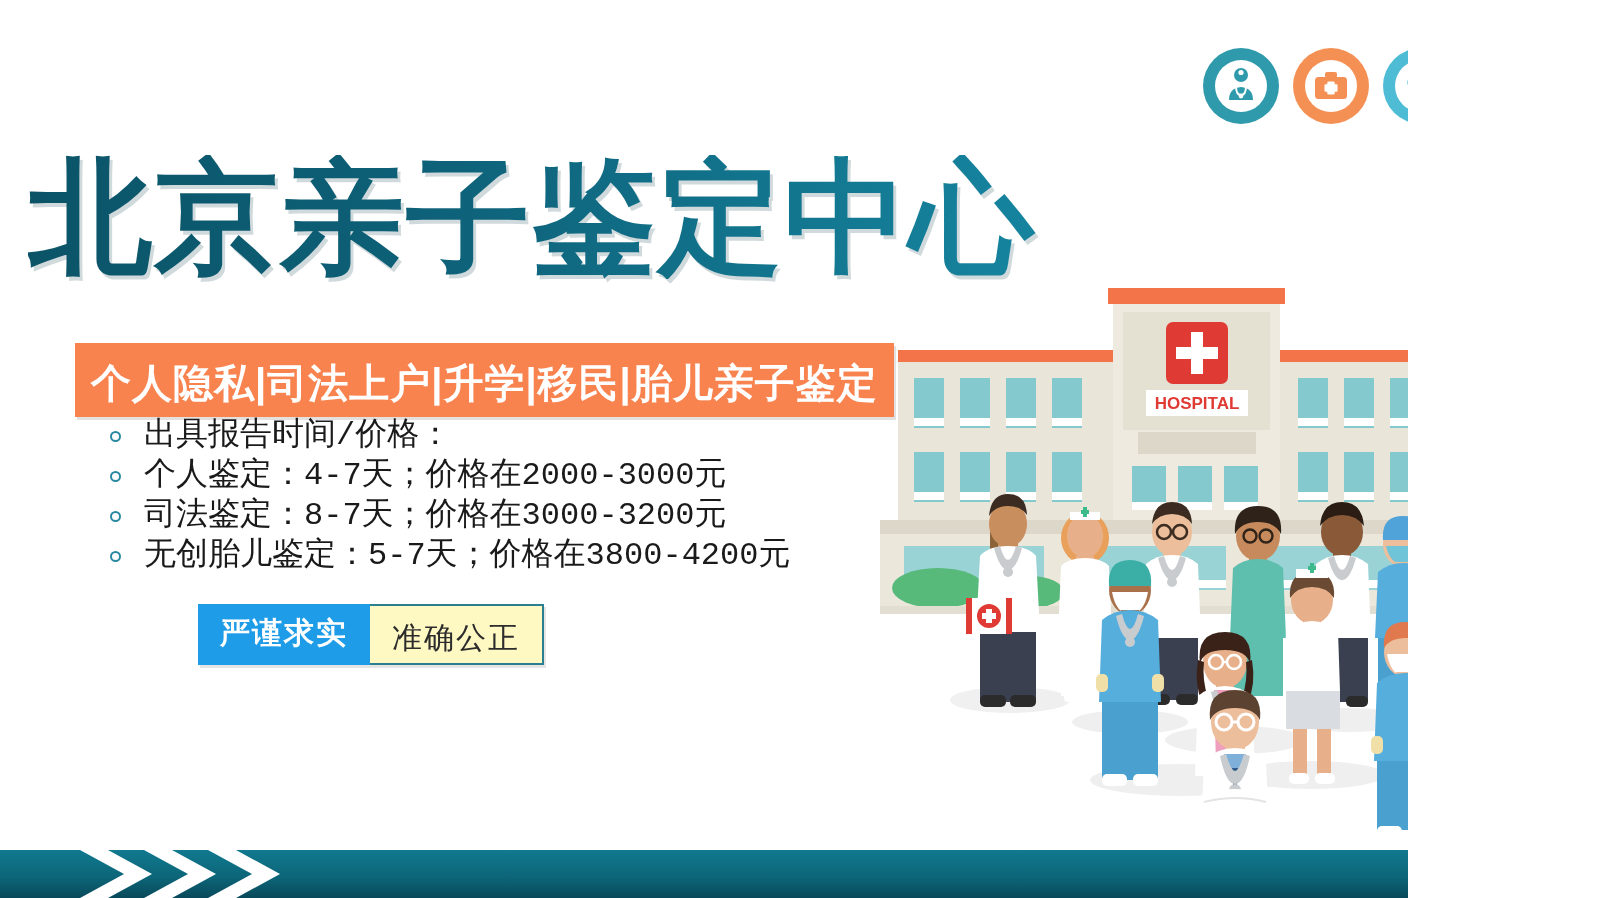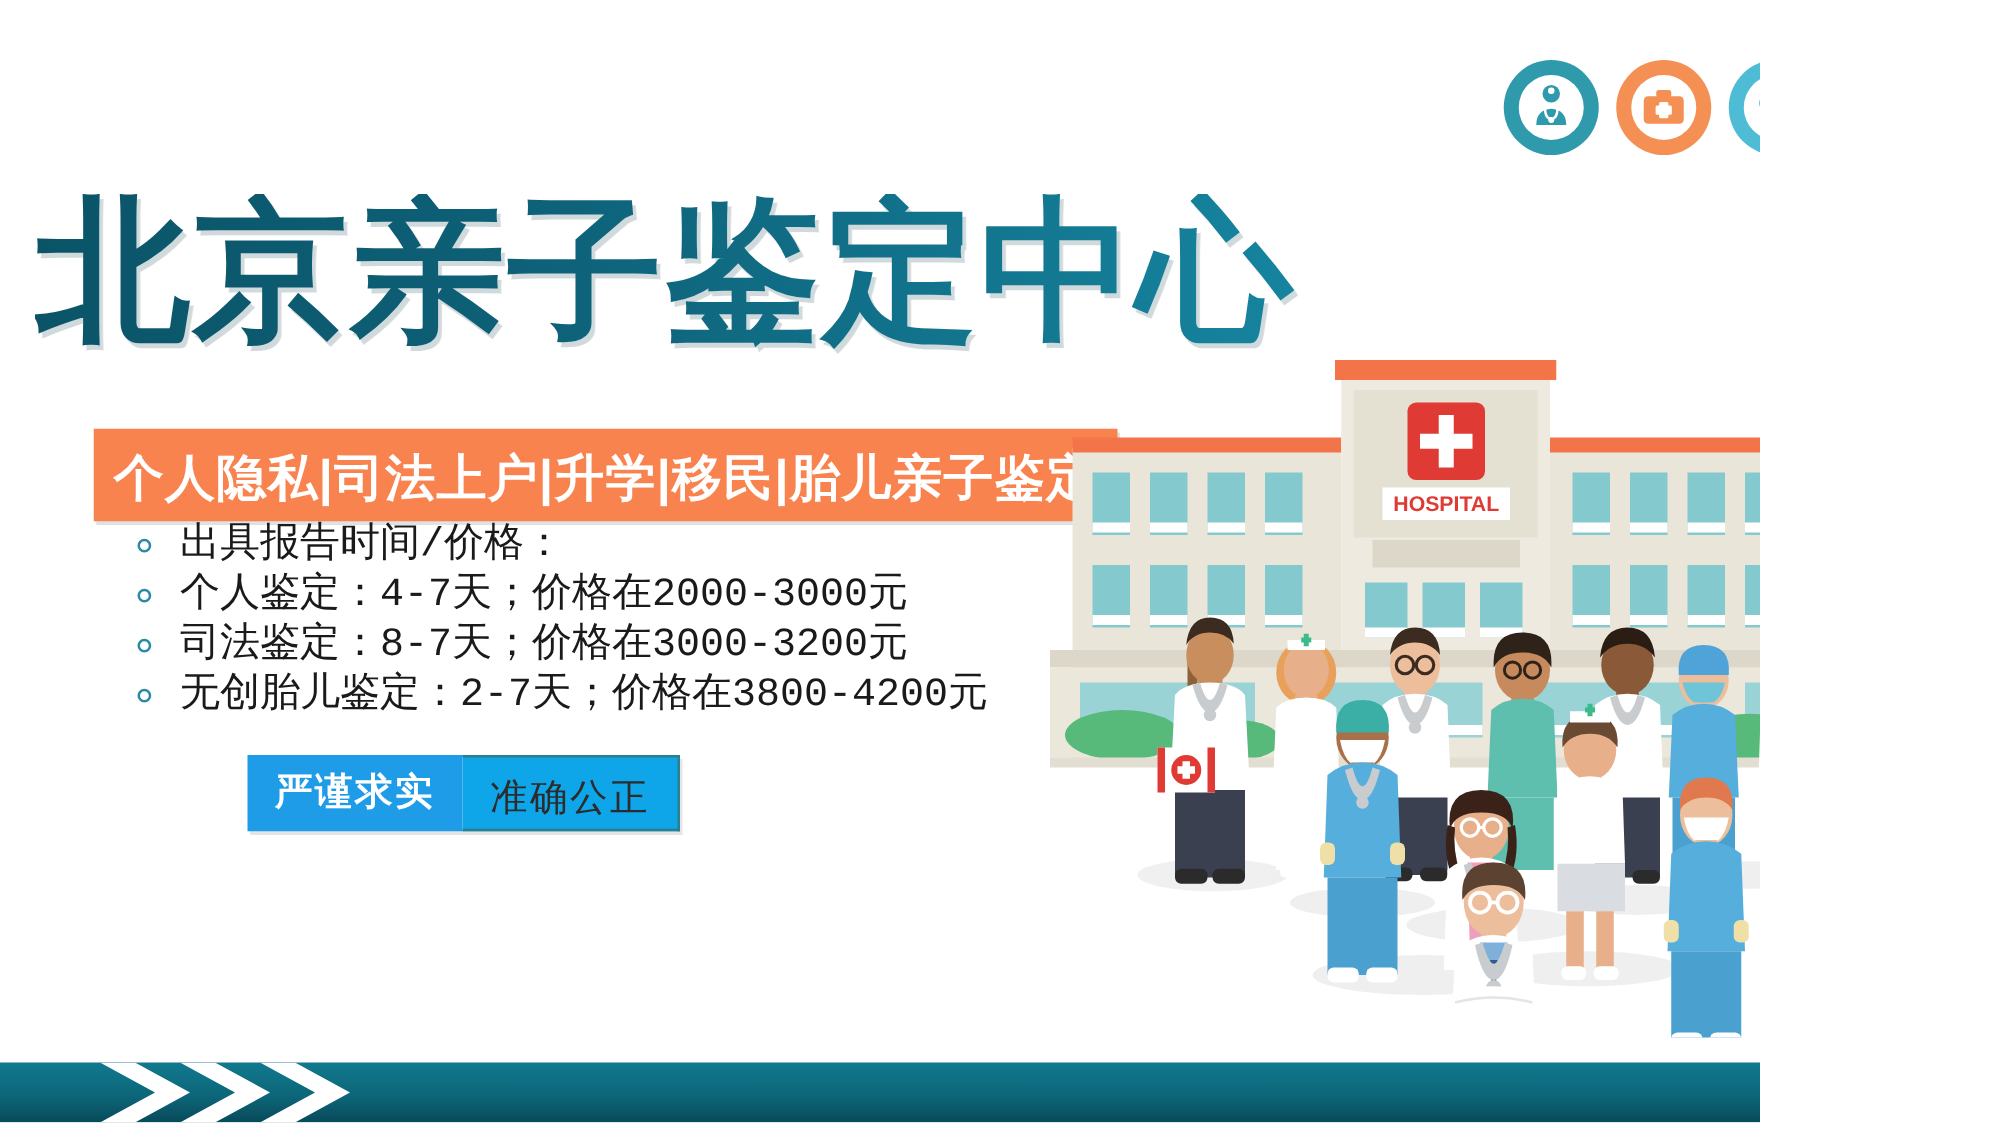--- a/index.html
+++ b/index.html
@@ -118,36 +118,36 @@
     color: #ffffff;
     font-size: 30px;
     font-weight: bold;
     letter-spacing: 2px;
     padding: 9px 22px 11px 22px;
     display: flex;
     align-items: center;
     text-align: center;
   }
   #tagline .tag-white {
-    background: #0ea5e9;
+    background: #fef9c3;
     color: #2c2c2c;
     font-size: 30px;
     letter-spacing: 2px;
     padding: 9px 22px 1px 22px;
     border: 2px solid #2a7f90;
     border-left: none;
     display: flex;
     align-items: center;
     box-sizing: border-box;
   }
 
   
   #illustration {
     position: absolute;
-    left: 840px;
+    left: 880px;
     top: 270px;
     width: 700px;
     height: 560px;
   }
   #illustration svg { display: block; }
 
   
   #bottom-banner {
     position: absolute;
     left: 0;
@@ -223,21 +223,21 @@
   </div>
 
   <div id="headline">北京亲子鉴定中心</div>
 
   <div id="subbanner">个人隐私|司法上户|升学|移民|胎儿亲子鉴定</div>
 
   <ul id="bullets">
     <li>出具报告时间/价格：</li>
     <li>个人鉴定：4-7天；价格在2000-3000元</li>
     <li>司法鉴定：8-7天；价格在3000-3200元</li>
-    <li>无创胎儿鉴定：2-7天；价格在3800-4200元</li>
+    <li>无创胎儿鉴定：5-7天；价格在3800-4200元</li>
   </ul>
 
   <div id="tagline">
     <div class="tag-blue">严谨求实</div>
     <div class="tag-white">准确公正</div>
   </div>
 
   <div id="illustration">
     <svg width="700" height="560" viewBox="0 0 700 560">
       <defs>

